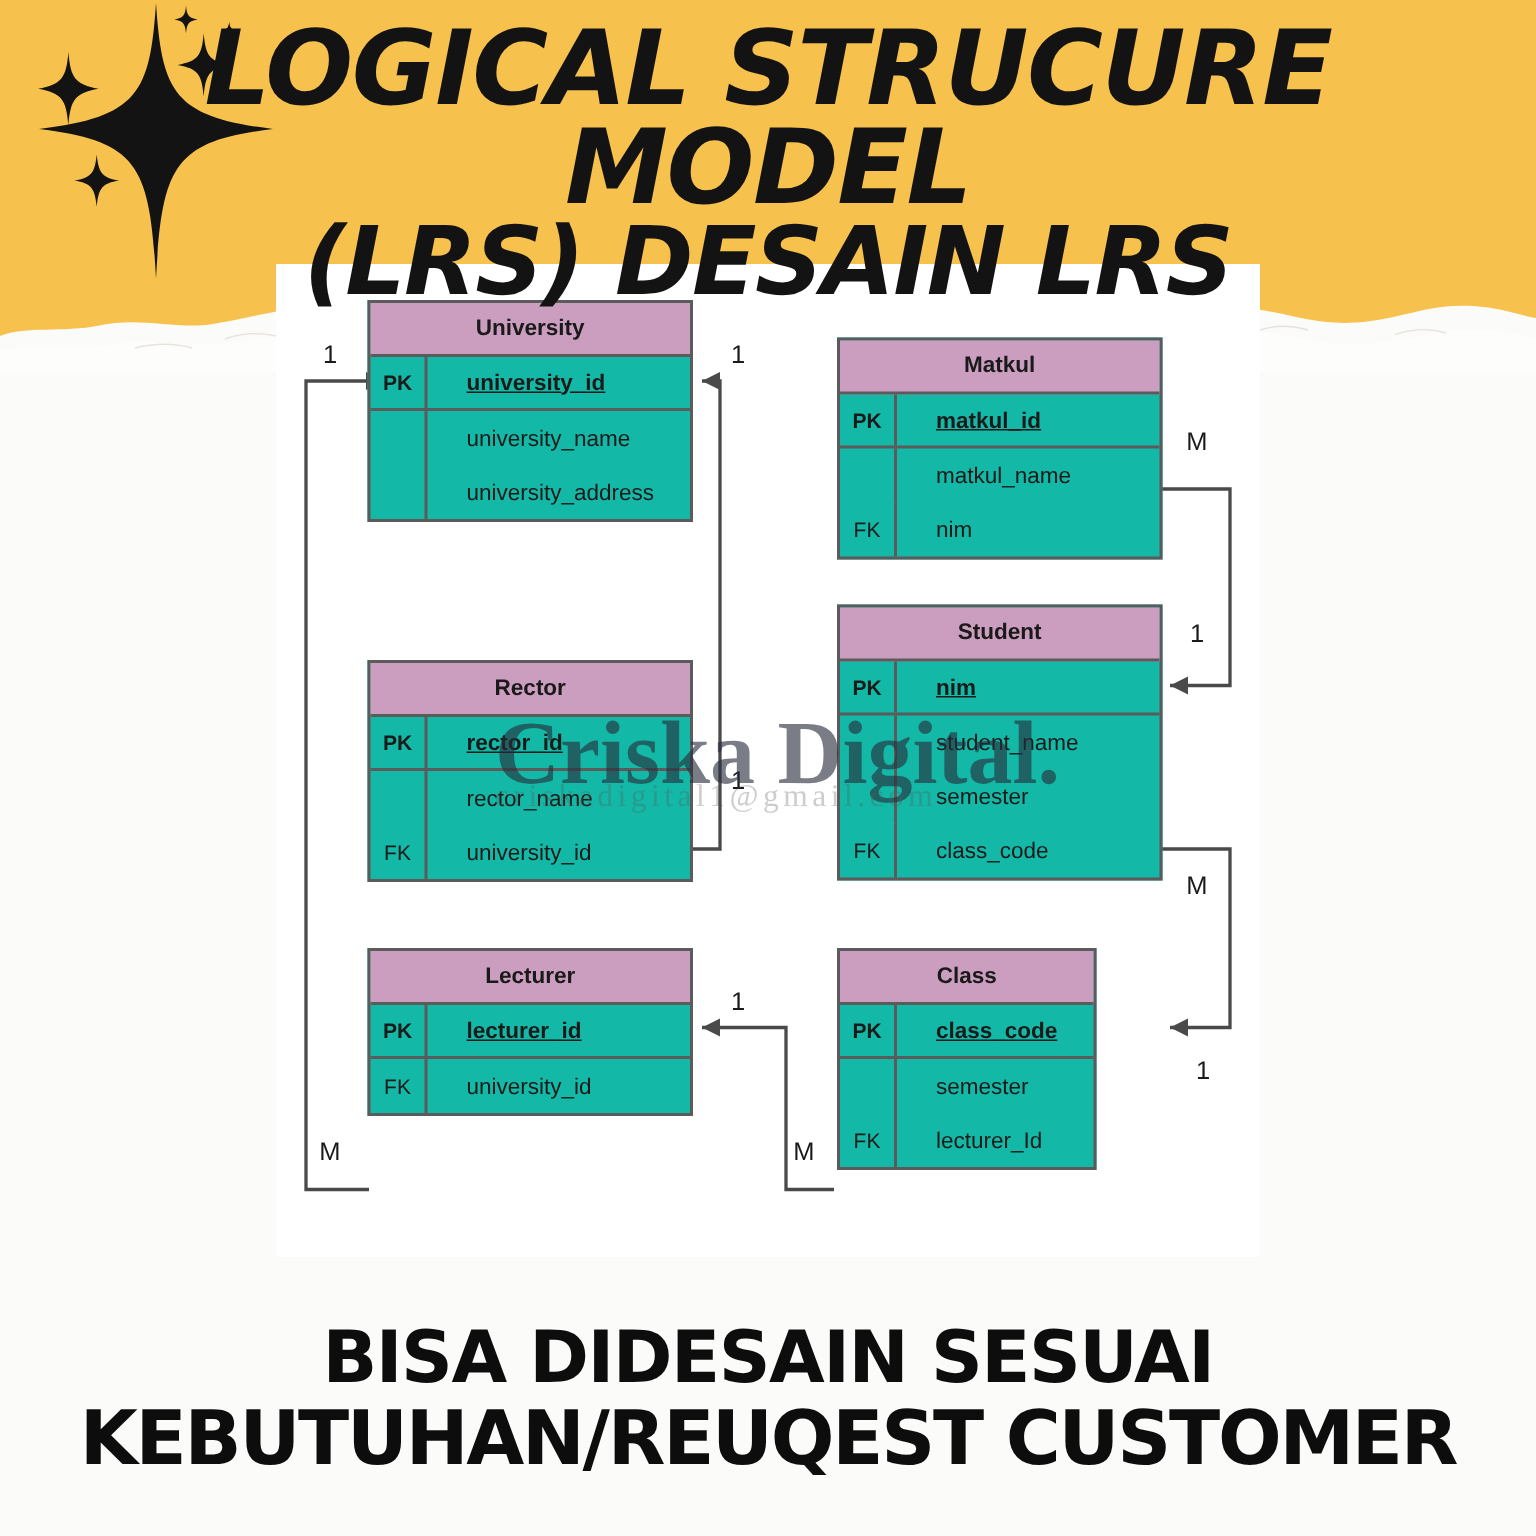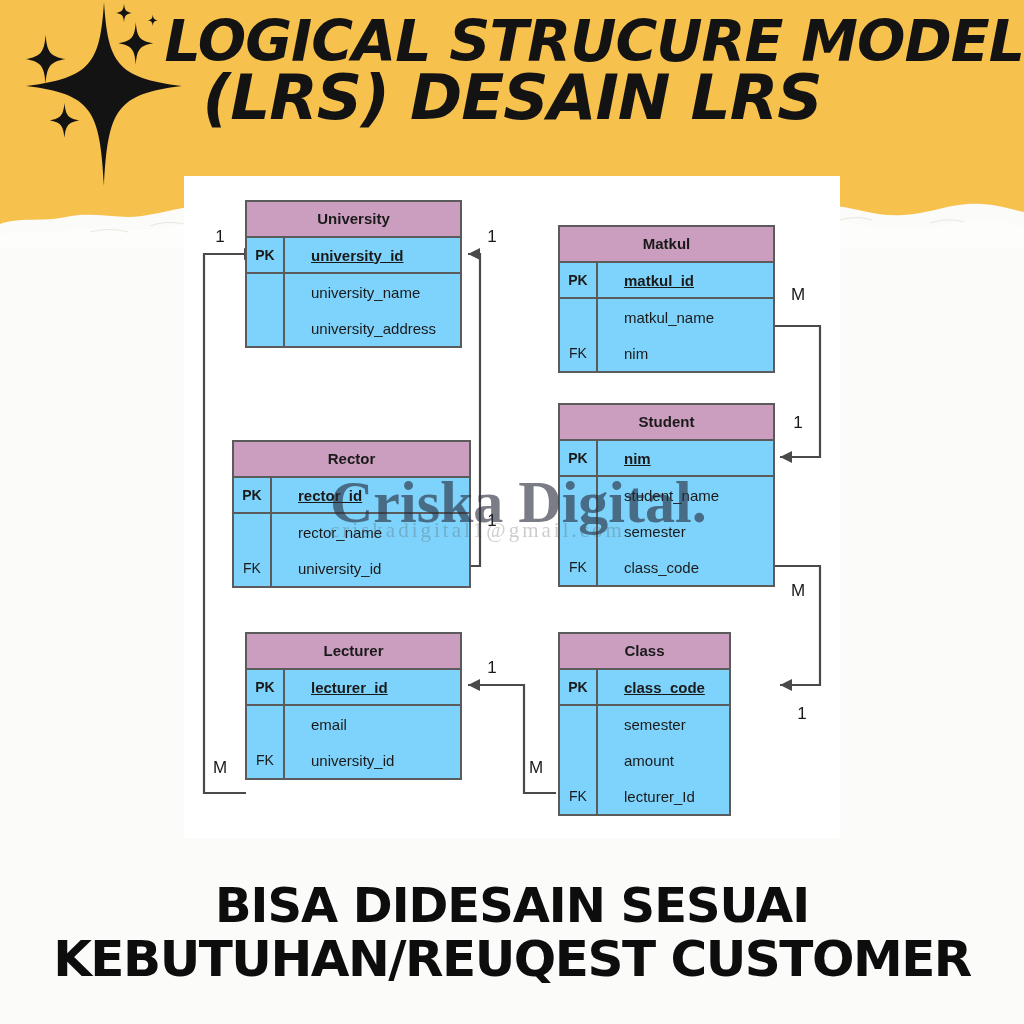--- a/index.html
+++ b/index.html
@@ -30,37 +30,37 @@
     z-index: 4;
   }
   .title-line {
     font-family: "DejaVu Sans", sans-serif;
     font-weight: 700; font-style: italic;
     color: #131313;
     letter-spacing: -1px;
     line-height: 0.95;
     text-transform: uppercase;
   }
-  .title-1 { font-size: 57px; text-align: right; }
+  .title-1 { font-size: 69px; }
   .title-2 { font-size: 63px; }
 
   
   .panel {
     position: absolute; left: 184px; top: 176px;
     width: 656px; height: 662px;
     background: #ffffff;
     z-index: 3;
   }
   .canvas { position: absolute; left: 0; top: 0; width: 656px; height: 662px; }
 
   
   .ent {
     position: absolute;
     border: 2px solid #5b5b5b;
-    background: #7dd3fc;
+    background: #14b8a6;
     font-size: 15px;
     color: #1a1a1a;
     z-index: 5;
   }
   .ent-head {
     height: 36px; line-height: 33px;
     background: #cb9dbe;
     border-bottom: 2px solid #5b5b5b;
     text-align: center;
     font-weight: 700;
@@ -222,21 +222,21 @@
       <div class="ent-row">
         <div class="key-cell"></div>
         <div class="attr-cell">matkul_name</div>
       </div>
       <div class="ent-row">
         <div class="key-cell">FK</div>
         <div class="attr-cell">nim</div>
       </div>
     </div>
 
-    <div class="ent" style="left:48px; top:264px; width:239px;">
+    <div class="ent" style="left:61px; top:264px; width:217px;">
       <div class="ent-head">Rector</div>
       <div class="ent-row pk-row">
         <div class="key-cell bold">PK</div>
         <div class="attr-cell pk">rector_id</div>
       </div>
       <div class="ent-row">
         <div class="key-cell"></div>
         <div class="attr-cell">rector_name</div>
       </div>
       <div class="ent-row">
@@ -265,42 +265,34 @@
       </div>
     </div>
 
     <div class="ent" style="left:61px; top:456px; width:217px;">
       <div class="ent-head">Lecturer</div>
       <div class="ent-row pk-row">
         <div class="key-cell bold">PK</div>
         <div class="attr-cell pk">lecturer_id</div>
       </div>
       <div class="ent-row">
-        <div class="key-cell"></div>
-        <div class="attr-cell">email</div>
-      </div>
-      <div class="ent-row">
         <div class="key-cell">FK</div>
         <div class="attr-cell">university_id</div>
       </div>
     </div>
 
     <div class="ent" style="left:374px; top:456px; width:173px;">
       <div class="ent-head">Class</div>
       <div class="ent-row pk-row">
         <div class="key-cell bold">PK</div>
         <div class="attr-cell pk">class_code</div>
       </div>
       <div class="ent-row">
         <div class="key-cell"></div>
         <div class="attr-cell">semester</div>
-      </div>
-      <div class="ent-row">
-        <div class="key-cell"></div>
-        <div class="attr-cell">amount</div>
       </div>
       <div class="ent-row">
         <div class="key-cell">FK</div>
         <div class="attr-cell">lecturer_Id</div>
       </div>
     </div>
   </div>
 
   <div class="wm wm-name">Criska Digital.</div>
   <div class="wm wm-mail">criskadigital1@gmail.com</div>

